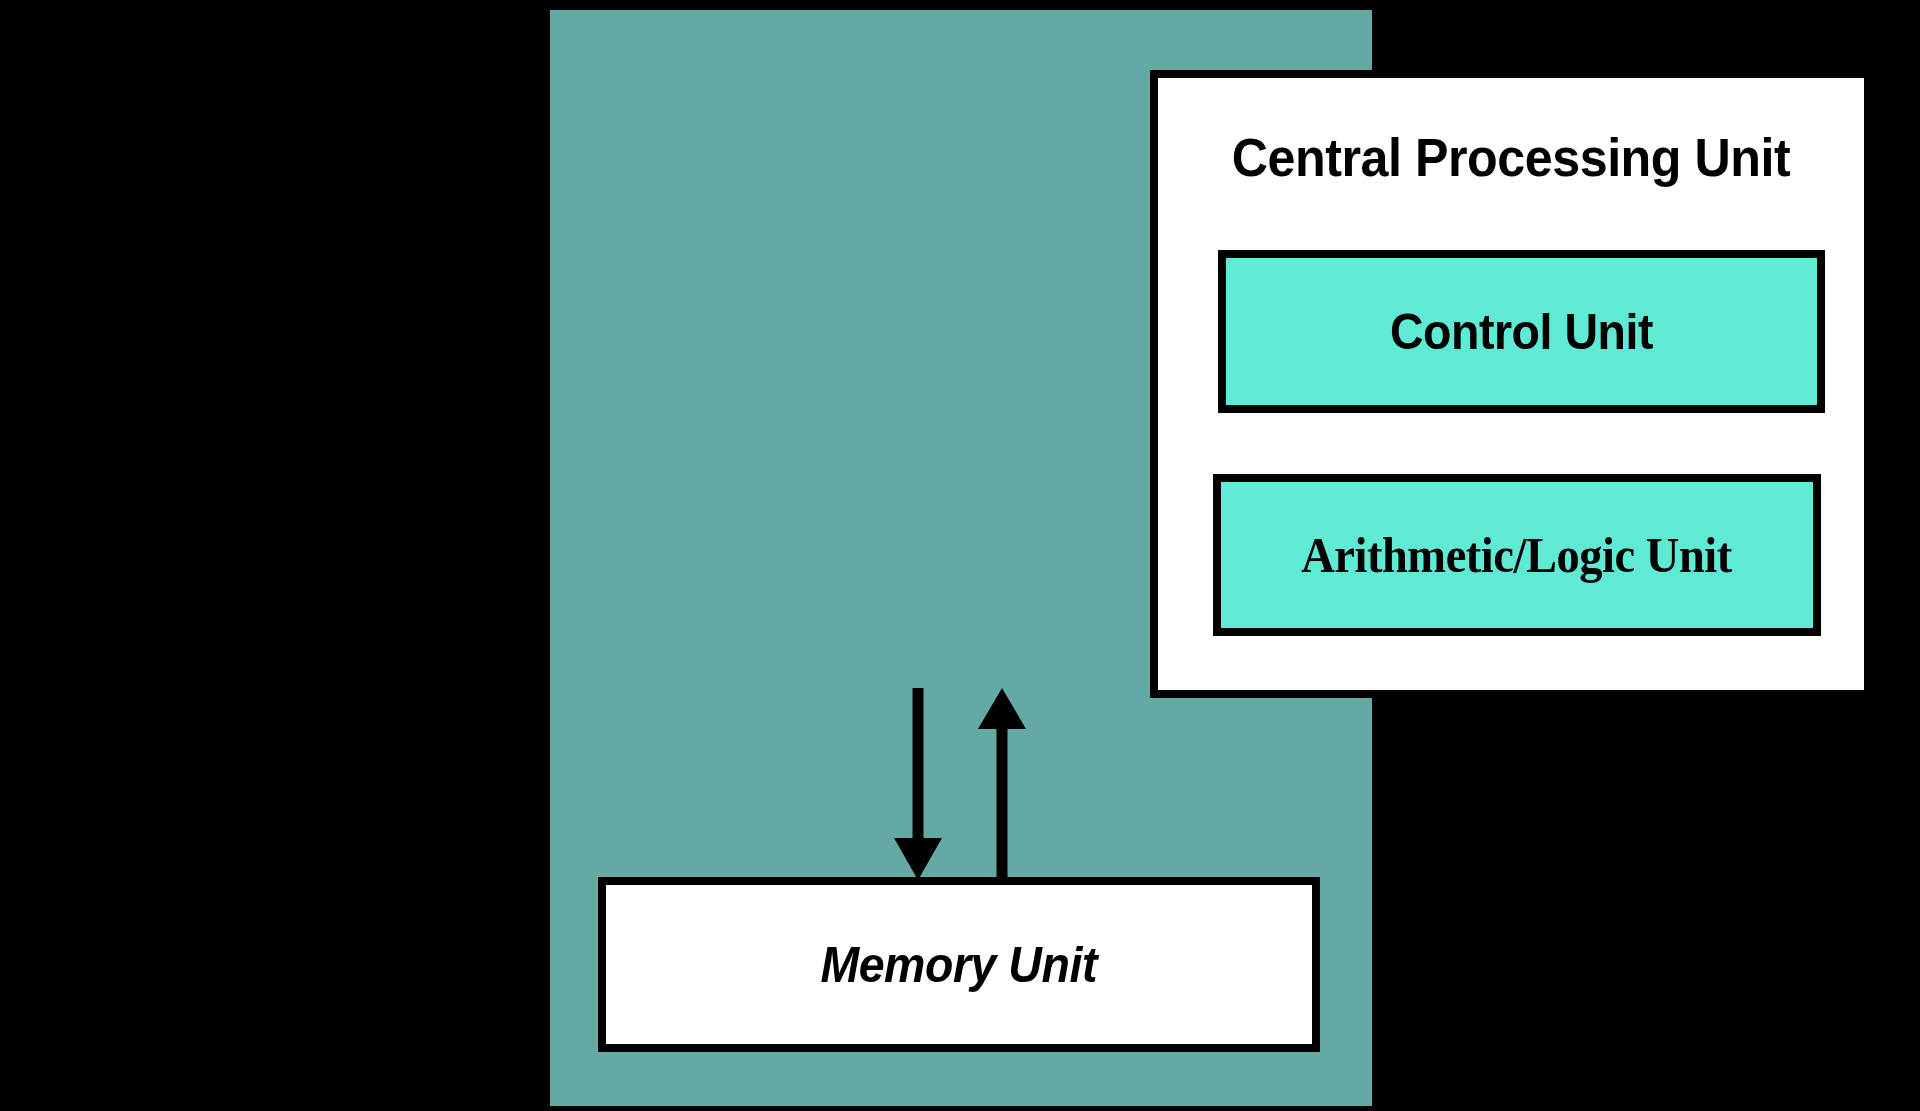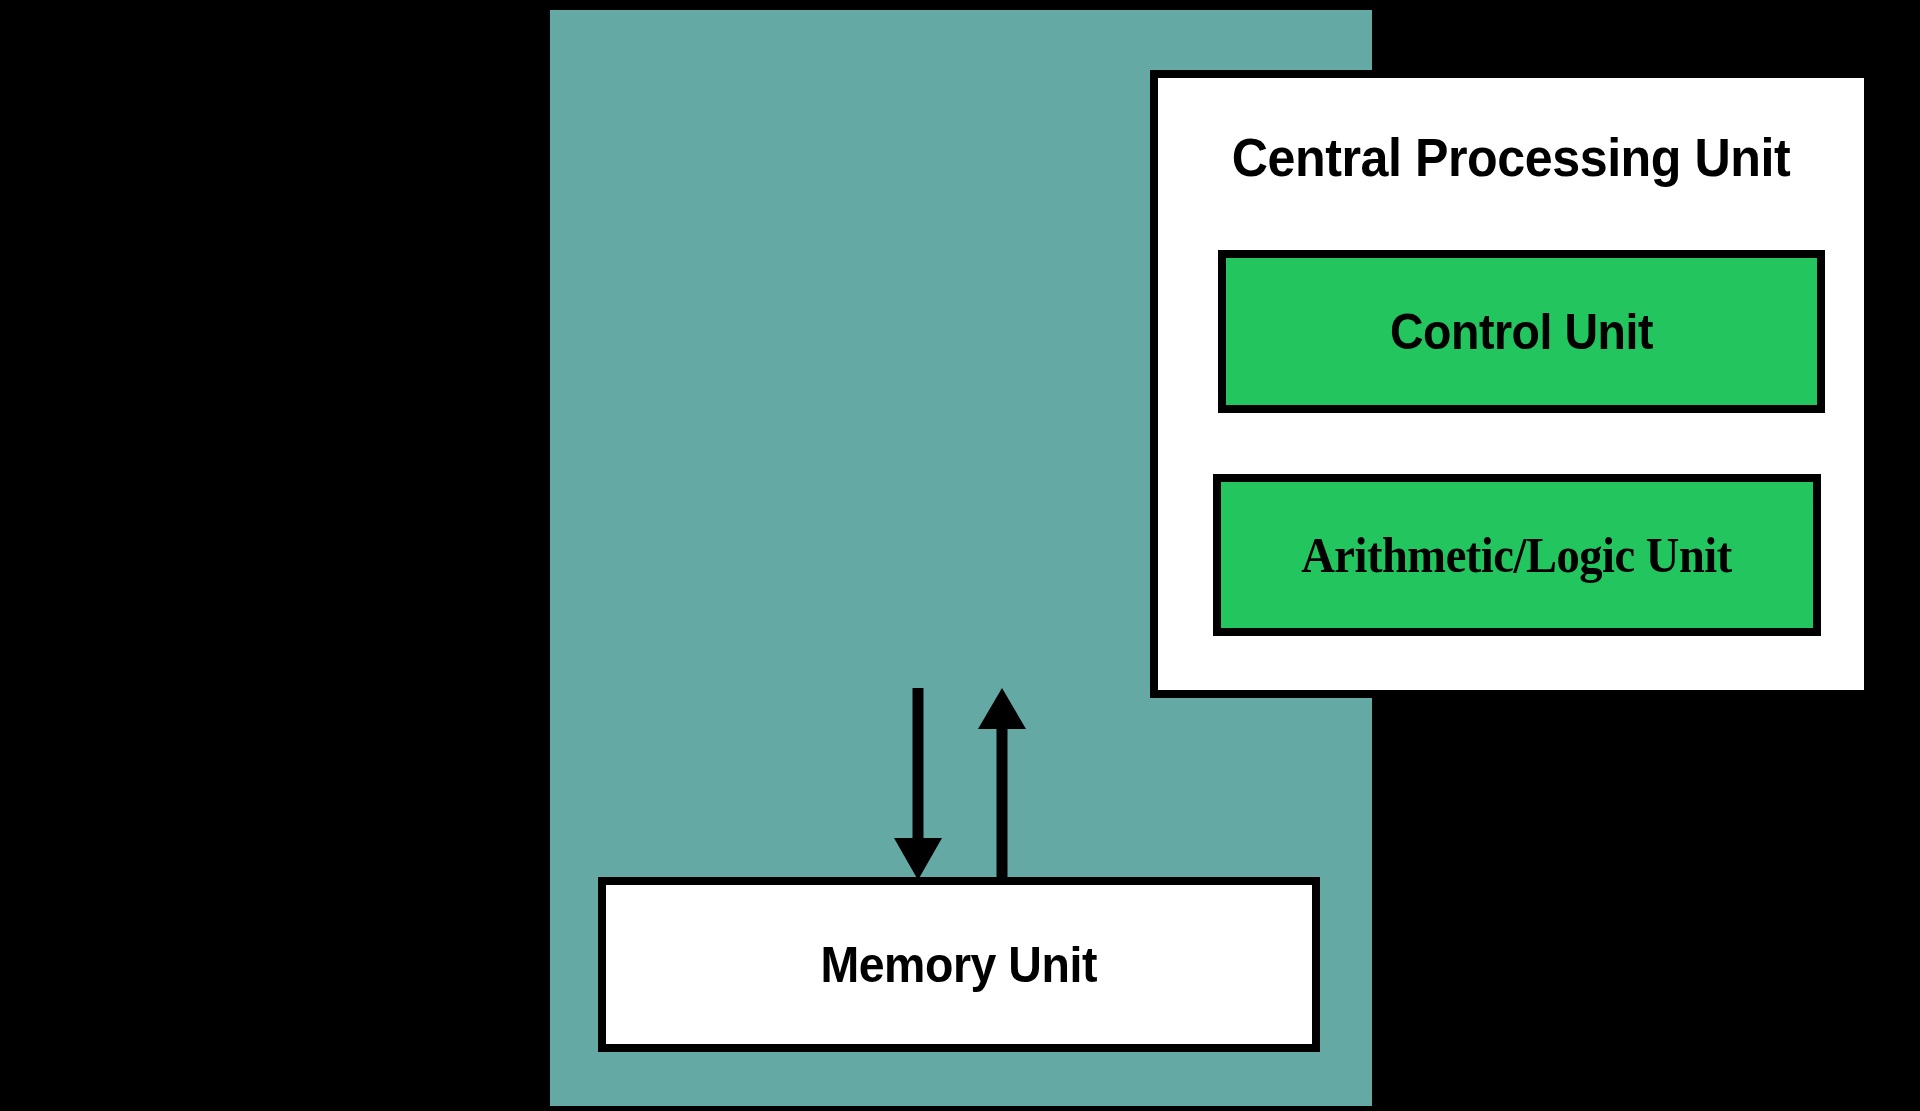--- a/index.html
+++ b/index.html
@@ -60,21 +60,21 @@
     font-size: 54px;
     font-weight: bold;
     color: #000000;
     letter-spacing: -0.5px;
     font-stretch: condensed;
     transform: scaleX(0.93);
     white-space: nowrap;
   }
 
   .unit-box {
-    background: #22c55e;
+    background: #5eead4;
   }
 
   .control-unit {
     left: 60px;
     top: 172px;
     width: 607px;
     height: 163px;
   }
 
   .alu-unit {
@@ -137,21 +137,21 @@
       <div class="box unit-box control-unit">
         <span class="unit-label">Control Unit</span>
       </div>
 
       <div class="box unit-box alu-unit">
         <span class="unit-label">Arithmetic/Logic Unit</span>
       </div>
 
     </div>
 
-    <div class="box memory-box" style="left:48px; top:867px; width:722px; height:175px;">
+    <div class="box memory-box" style="left:48px; top:867px; width:722px; height:175px;font-style:italic;">
       <span class="memory-label">Memory Unit</span>
     </div>
 
   </div>
 
   <svg class="arrow-layer" viewBox="0 0 1920 1111" width="1920" height="1111">
 
     <g>
       <line x1="918" y1="688" x2="918" y2="845" stroke="#000000" stroke-width="11"></line>
       <polygon points="894,838 942,838 918,880" fill="#000000"></polygon>

